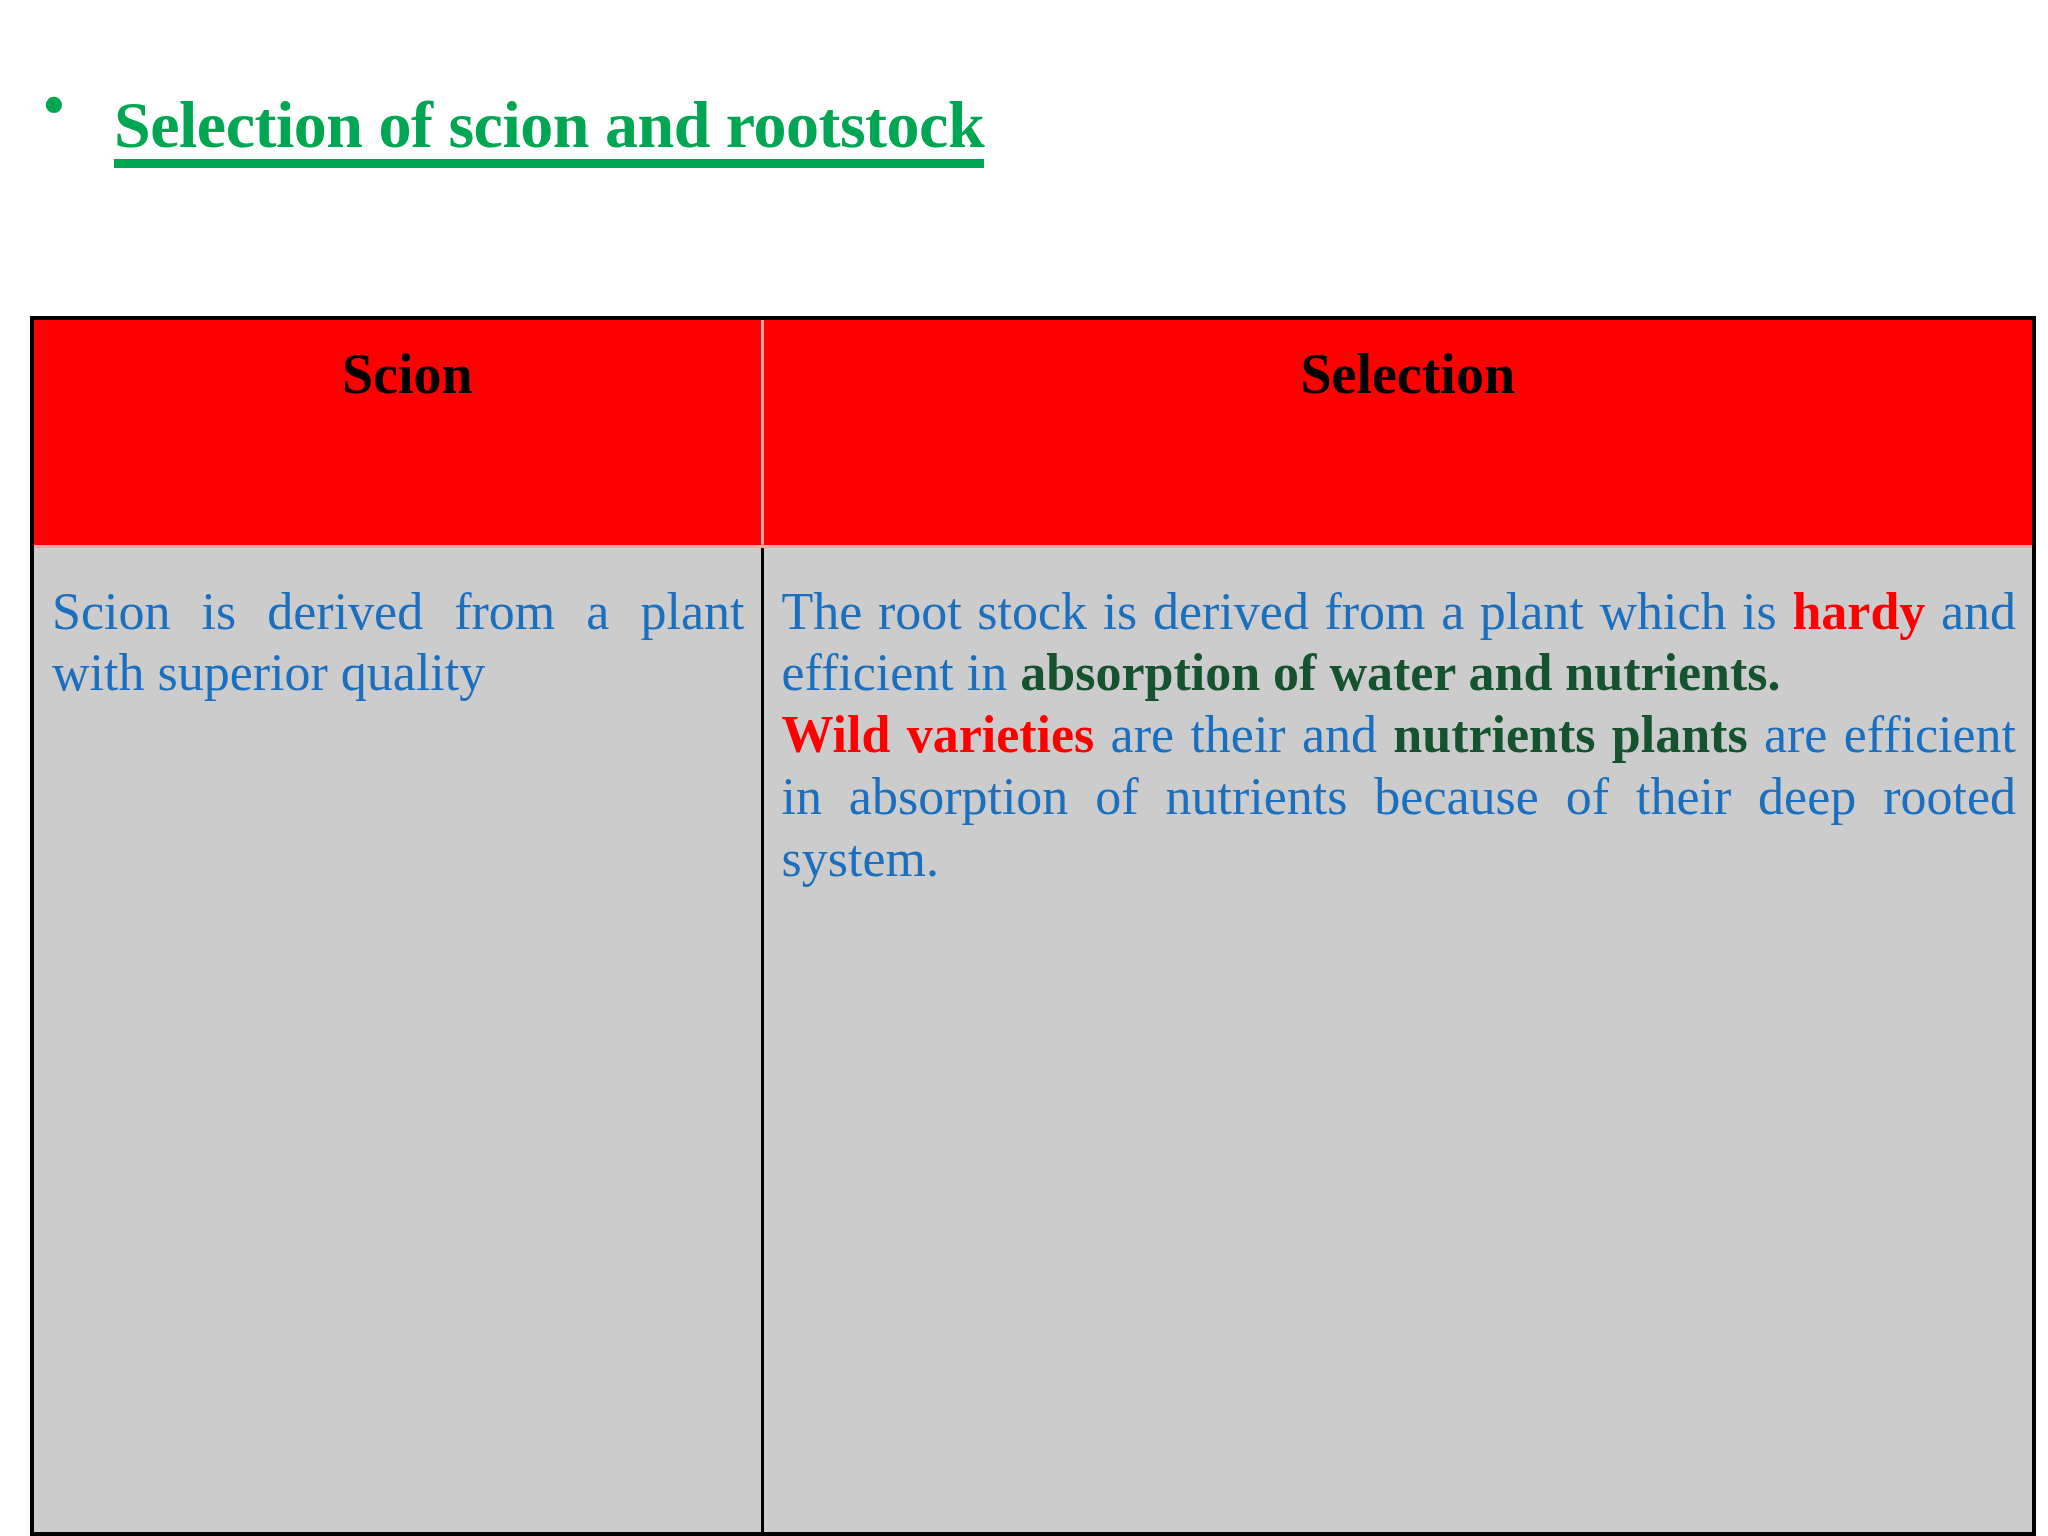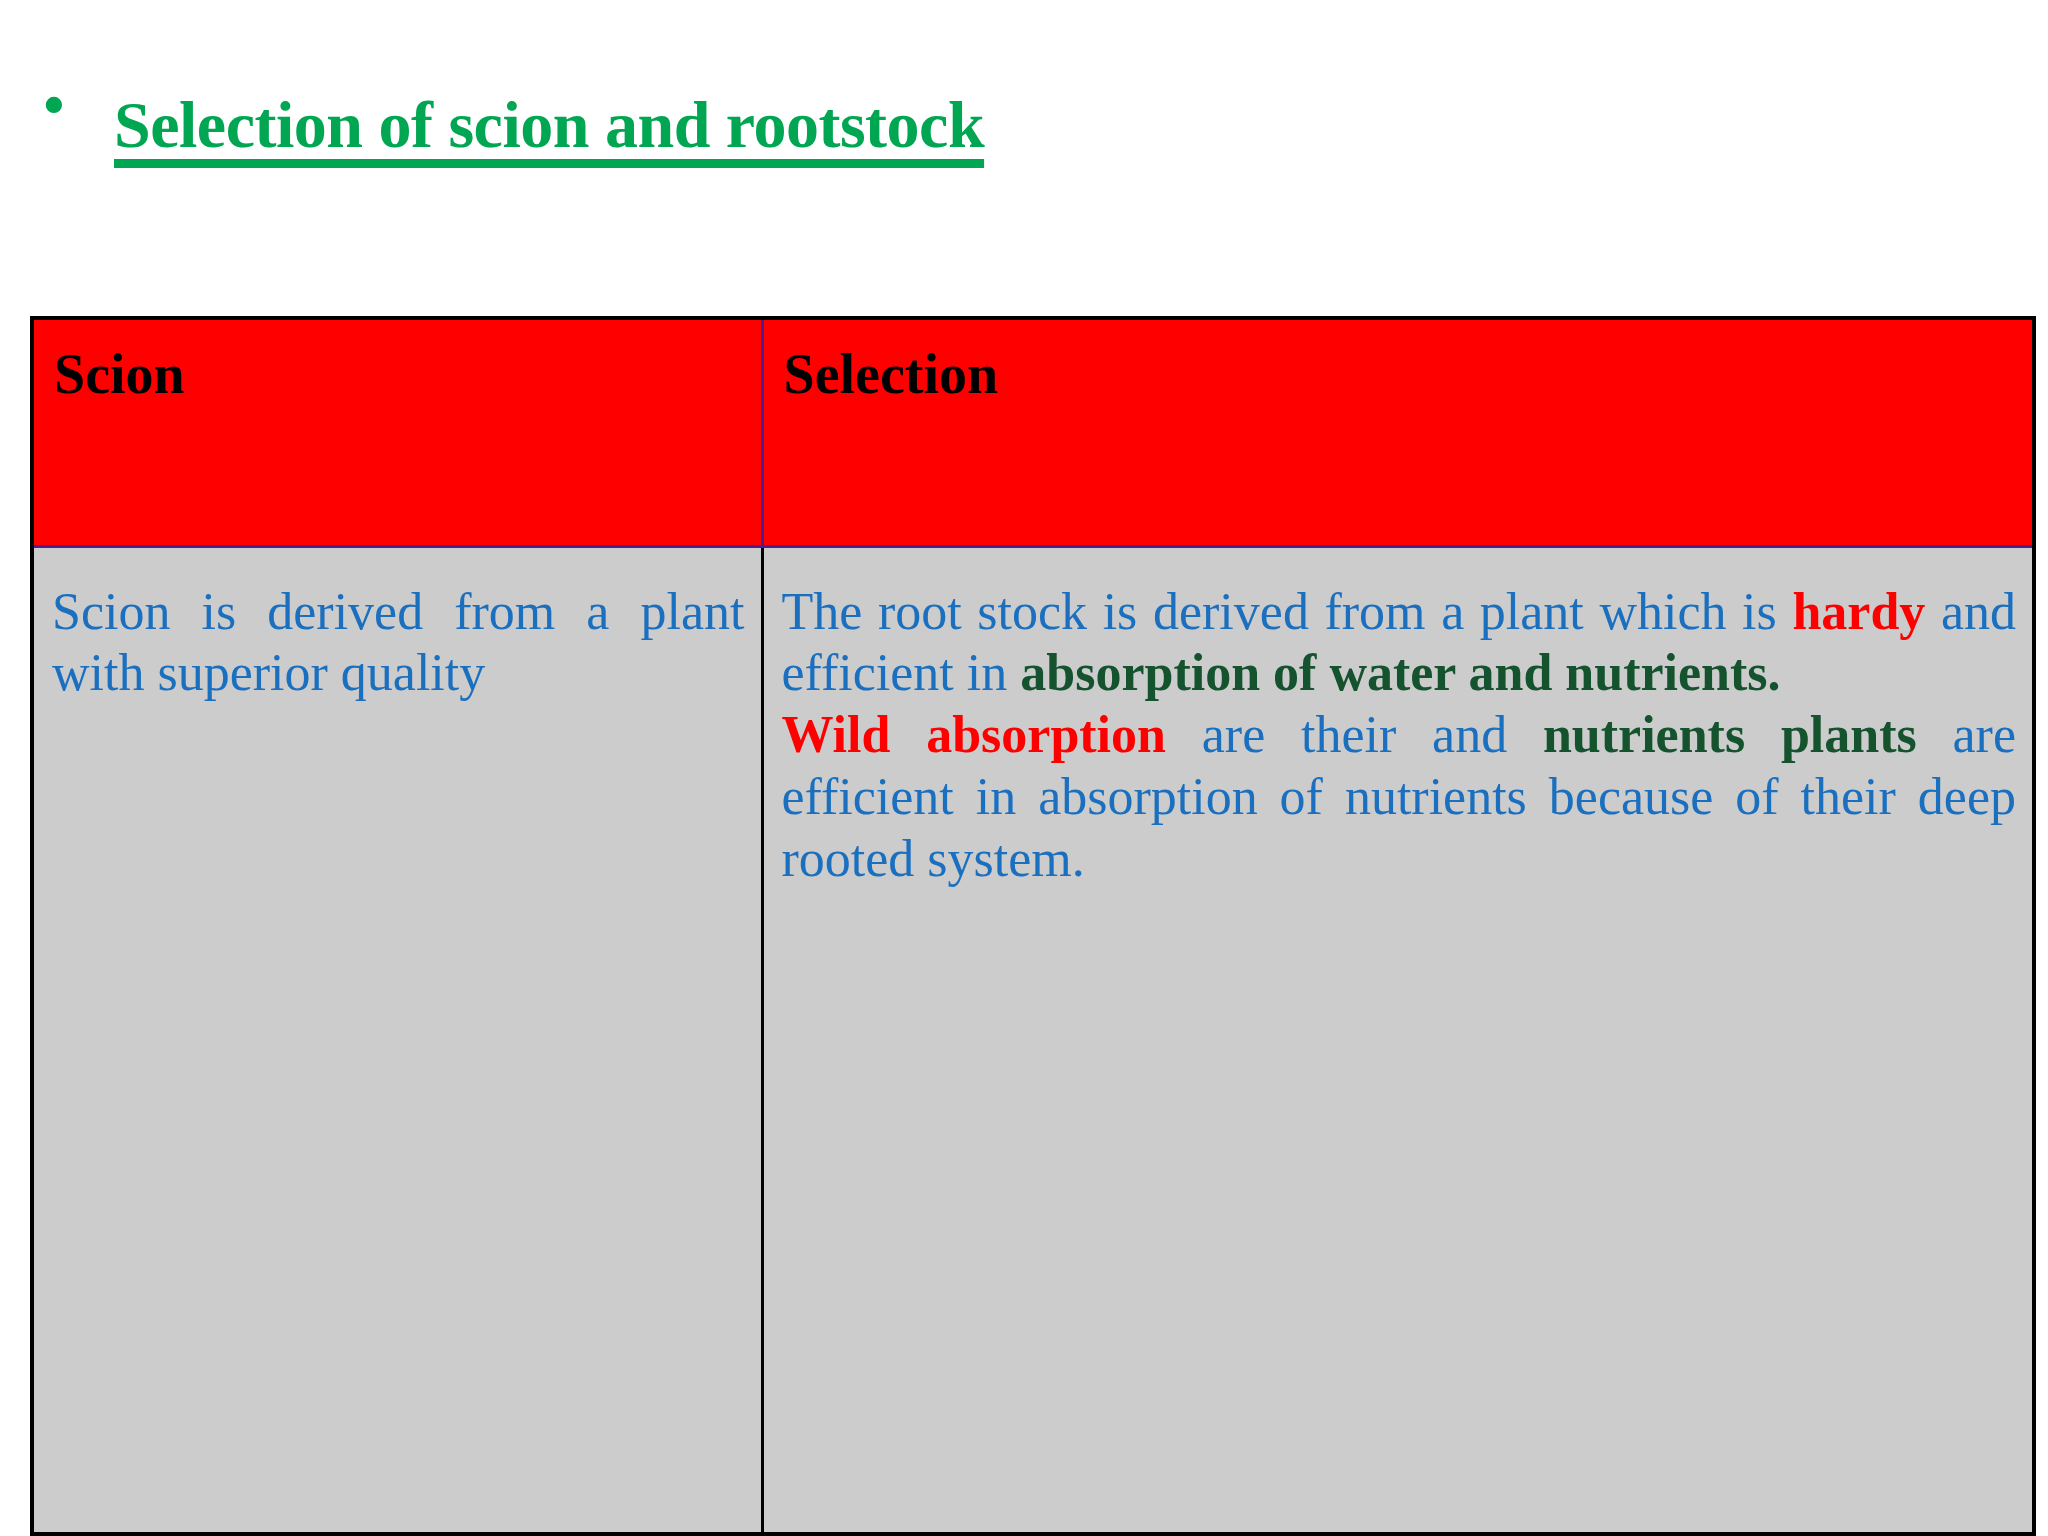--- a/index.html
+++ b/index.html
@@ -62,24 +62,24 @@
     table-layout: fixed;
     border: 4px solid #000000;
     box-sizing: border-box;
   }
   table.compare-table col.col-left  { width: 730px; }
   table.compare-table col.col-right { width: 1272px; }
 
   th.head-cell {
     background: #FF0000;
     color: #000000;
-    border: 3px solid #4c1d95;
+    border: 3px solid #fca5a5;
     font-size: 56px;
     font-weight: bold;
-    text-align: left;
+    text-align: center;
     vertical-align: top;
     padding: 22px 0 0 20px;
     height: 228px;
     box-sizing: border-box;
     font-family: "Liberation Serif", "DejaVu Serif", serif;
   }
 
   td.body-cell {
     background: #CCCCCC;
     border: 3px solid #000000;
@@ -131,19 +131,19 @@
     <tbody>
       <tr>
         <td class="body-cell">
           <div id="scion-content">
               <p class="cell-para last-left"><span>Scion is derived from a plant with superior quality</span></p>
             </div>
         </td>
         <td class="body-cell">
           <div id="rootstock-content">
               <p class="cell-para last-left"><span>The root stock is derived from a plant which is </span><span class="hl-red">hardy</span><span> and efficient in </span><span class="hl-green">absorption of water and nutrients.</span></p>
-              <p class="cell-para last-left"><span class="hl-red">Wild absorption</span><span> are their and </span><span class="hl-green">nutrients plants</span><span> are efficient in absorption of nutrients because of their deep rooted system.</span></p>
+              <p class="cell-para last-left"><span class="hl-red">Wild varieties</span><span> are their and </span><span class="hl-green">nutrients plants</span><span> are efficient in absorption of nutrients because of their deep rooted system.</span></p>
             </div>
         </td>
       </tr>
     </tbody>
   </table>
 </div>
 
 </body></html>

